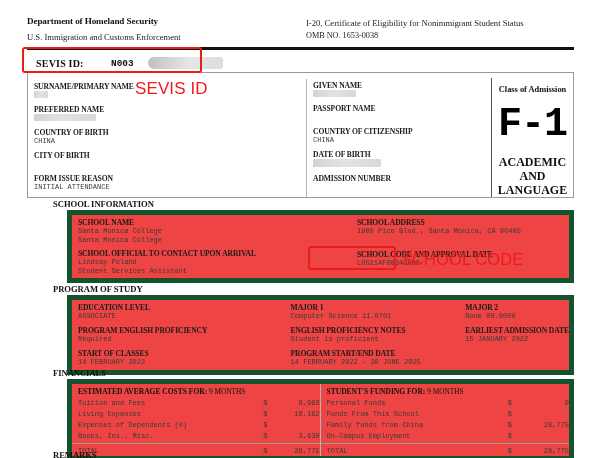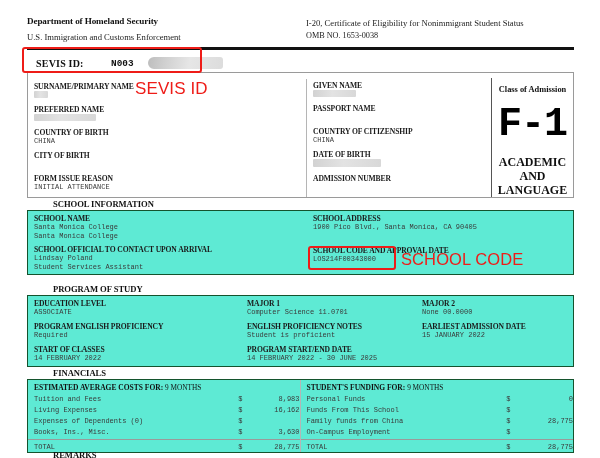--- a/index.html
+++ b/index.html
@@ -107,23 +107,24 @@
   }
   #coa-sub {
     font-family: "Liberation Serif", serif;
     font-weight: bold; font-size: 12px; line-height: 14px;
     color: #111; margin-top: 8px;
   }
 
   
   .boxsect { position: absolute; left: 27px; width: 547px; }
   .boxbody {
-    border: 1px solid #14532d;
+    border: 5px solid #14532d;
     display: flex;
-    background: #5eead4;
+    background: #ef4444;
+    margin-left: 40px;
   }
   .col-a { width: 279px; padding: 3px 0 3px 6px; }
   .col-b { flex: 1; padding: 3px 0 3px 6px; }
   .col-3a { width: 213px; padding: 3px 0 3px 6px; }
   .col-3b { width: 175px; padding: 3px 0 3px 6px; }
   .col-3c { flex: 1; padding: 3px 0 3px 6px; }
 
   
   #school { top: 198px; }
   

